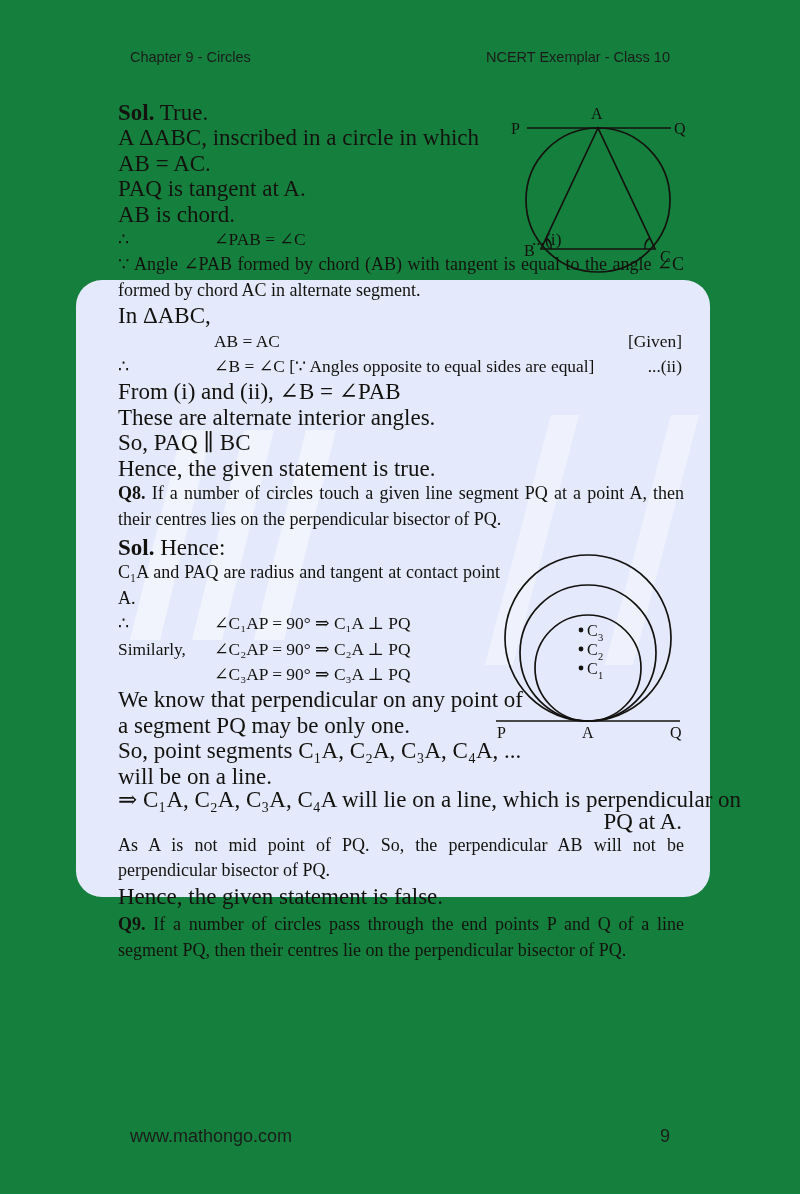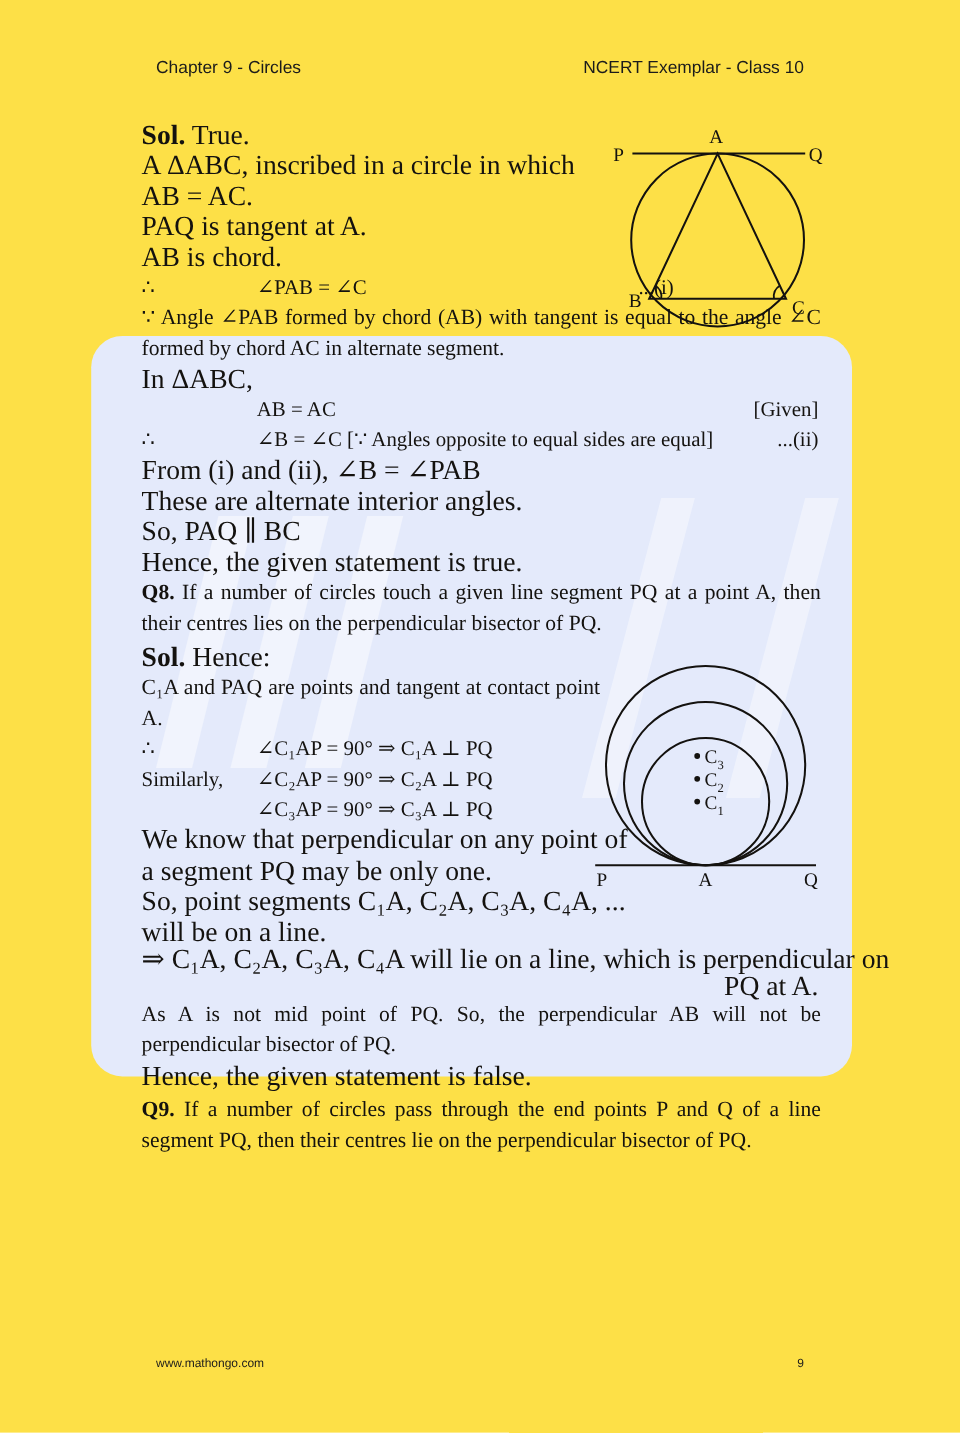--- a/index.html
+++ b/index.html
@@ -13,21 +13,21 @@
     position: relative;
     font-family: "Liberation Serif", "DejaVu Serif", serif;
     color: #1a1a1a;
     overflow: hidden;
   }
 
   
   .page {
     position: absolute;
     inset: 0;
-    background: #fde047;
+    background: #15803d;
   }
 
   .header {
     position: absolute;
     top: 46px;
     left: 130px;
     right: 130px;
     height: 22px;
     font-family: "Liberation Sans", "DejaVu Sans", sans-serif;
     font-size: 14.5px;
@@ -39,21 +39,21 @@
   .header-left { white-space: nowrap; }
   .header-right { white-space: nowrap; }
 
   .footer {
     position: absolute;
     bottom: 47px;
     left: 130px;
     right: 130px;
     height: 22px;
     font-family: "Liberation Sans", "DejaVu Sans", sans-serif;
-    font-size: 10px;
+    font-size: 18px;
     color: #1b1b1b;
     display: flex;
     justify-content: space-between;
     align-items: center;
   }
 
   
   .highlight-panel {
     position: absolute;
     left: 76px;
@@ -259,21 +259,21 @@
       <span>If a number of circles touch a given line segment PQ at a point A, then their centres lies on the perpendicular bisector of PQ.</span>
     </div>
 
     <div class="gap3"></div>
 
     <div class="line">
       <b>Sol.</b>
       <span>Hence:</span>
     </div>
 
-    <div class="para" style="width:382px">C₁A and PAQ are points and tangent at contact point A.</div>
+    <div class="para" style="width:382px">C₁A and PAQ are radius and tangent at contact point A.</div>
 
     <div class="eqrow">
       <span class="lbl">∴</span>
       <span class="body">∠C₁AP = 90°  ⇒  C₁A ⊥ PQ</span>
     </div>
     <div class="eqrow">
       <span class="lbl">Similarly,</span>
       <span class="body">∠C₂AP = 90°  ⇒  C₂A ⊥ PQ</span>
     </div>
     <div class="eqrow">

